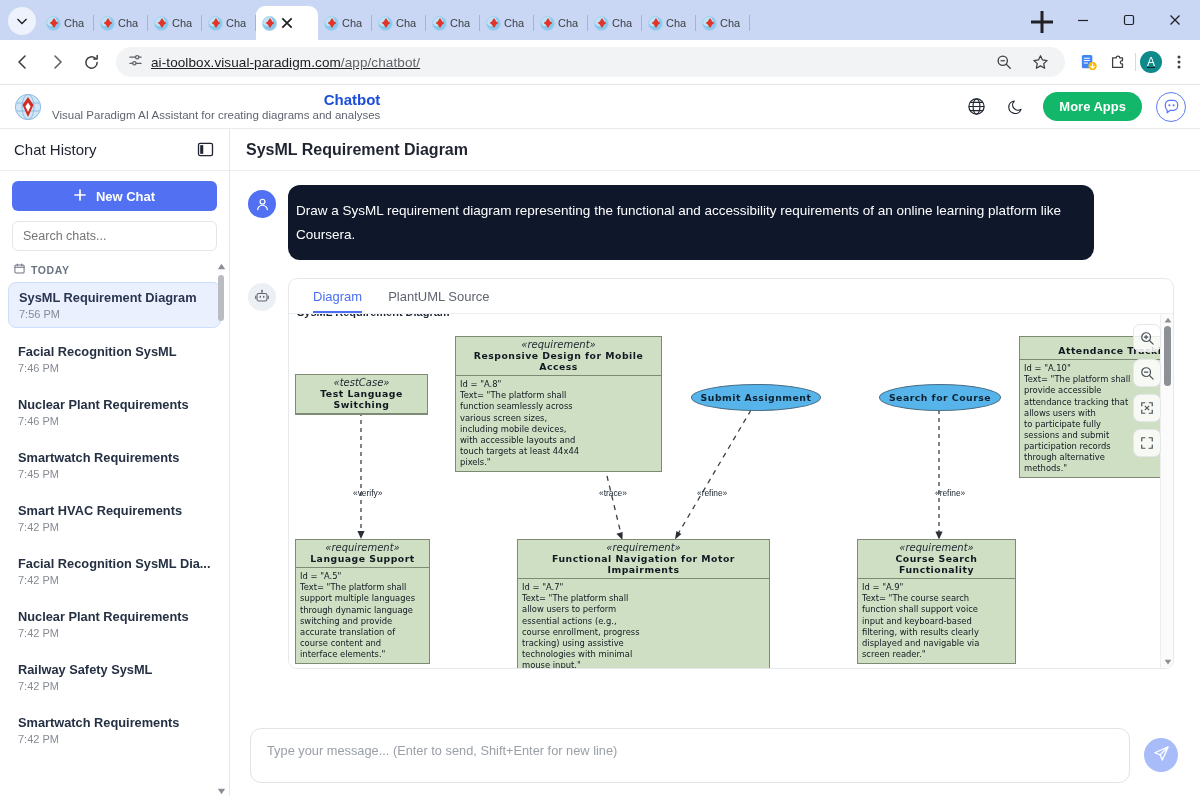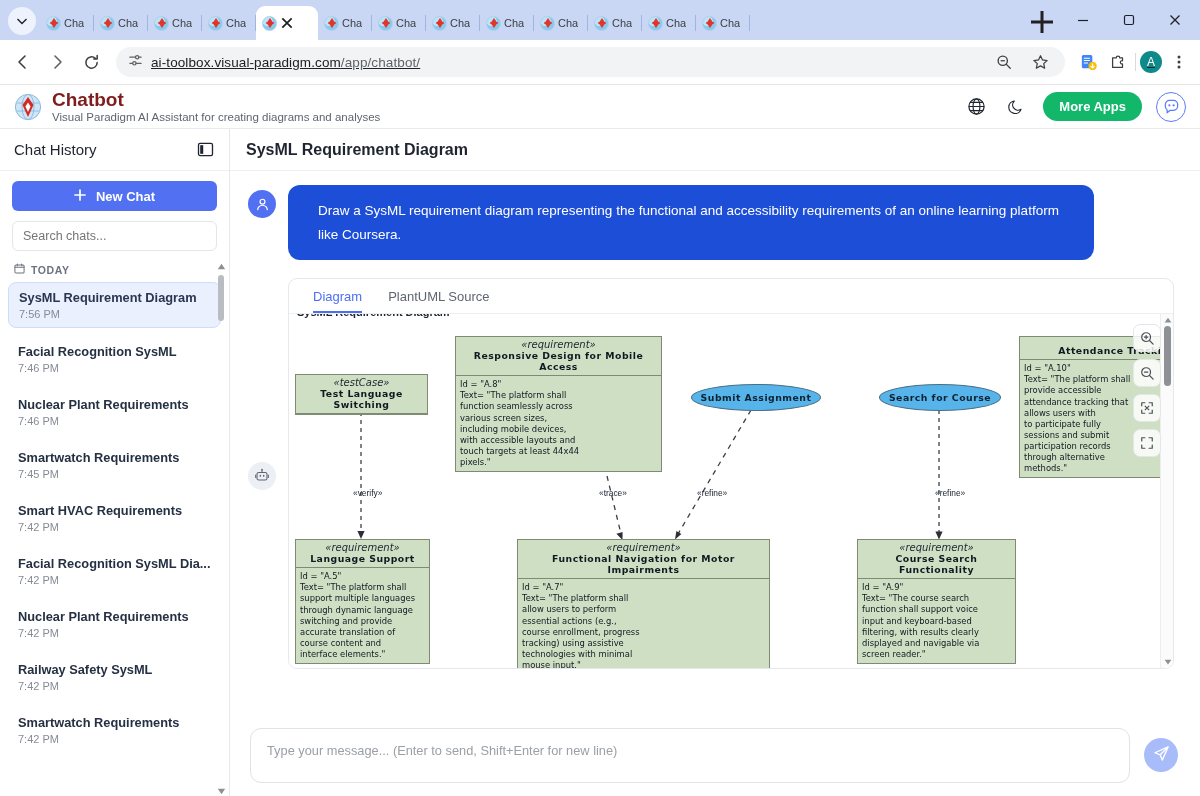--- a/index.html
+++ b/index.html
@@ -130,21 +130,21 @@
     height: 44px;
     background: #fff;
     display: flex;
     align-items: center;
     padding: 0 14px;
     border-bottom: 1px solid #e8eaed;
     gap: 10px;
   }
   .vp-logo { width: 28px; height: 28px; flex: none; position: relative; }
   .app-title-block { line-height: 1.15; }
-  .app-title { font-size: 19px; font-weight: 700; color: #7f1d1d; }
+  .app-title { font-size: 15px; font-weight: 700; color: #1d4ed8; text-align: right; }
   .app-sub { font-size: 11.5px; color: #5f6470; }
   .header-right { margin-left: auto; display: flex; align-items: center; gap: 14px; }
   .more-apps-btn {
     background: #12b76a; color: #fff;
     font-size: 13px; font-weight: 700;
     border-radius: 17px; padding: 7px 16px;
     border: none;
   }
   .bot-badge {
     width: 30px; height: 30px; border-radius: 50%;
@@ -238,27 +238,27 @@
     padding: 14px 26px 8px 18px;
   }
   .msg-row { display: flex; gap: 12px; align-items: flex-start; }
   .avatar-user {
     width: 28px; height: 28px; border-radius: 50%;
     background: #5271f2; flex: none;
     display: flex; align-items: center; justify-content: center;
     margin-top: 5px;
   }
   .bubble-user {
-    background: #1d4ed8; color: #fff;
+    background: #0f172a; color: #fff;
     border-radius: 12px;
-    padding: 14px 30px;
+    padding: 14px 8px;
     font-size: 13.5px; line-height: 1.75;
     max-width: 806px;
   }
-  .assist-row { display: flex; gap: 12px; align-items: center; margin-top: 18px; }
+  .assist-row { display: flex; gap: 12px; align-items: flex-start; margin-top: 18px; }
   .avatar-bot {
     width: 28px; height: 28px; border-radius: 50%;
     background: #eceff3; flex: none;
     display: flex; align-items: center; justify-content: center;
     margin-top: 5px;
   }
   .card {
     flex: 1;
     border: 1px solid #e6e8ec;
     border-radius: 9px;

